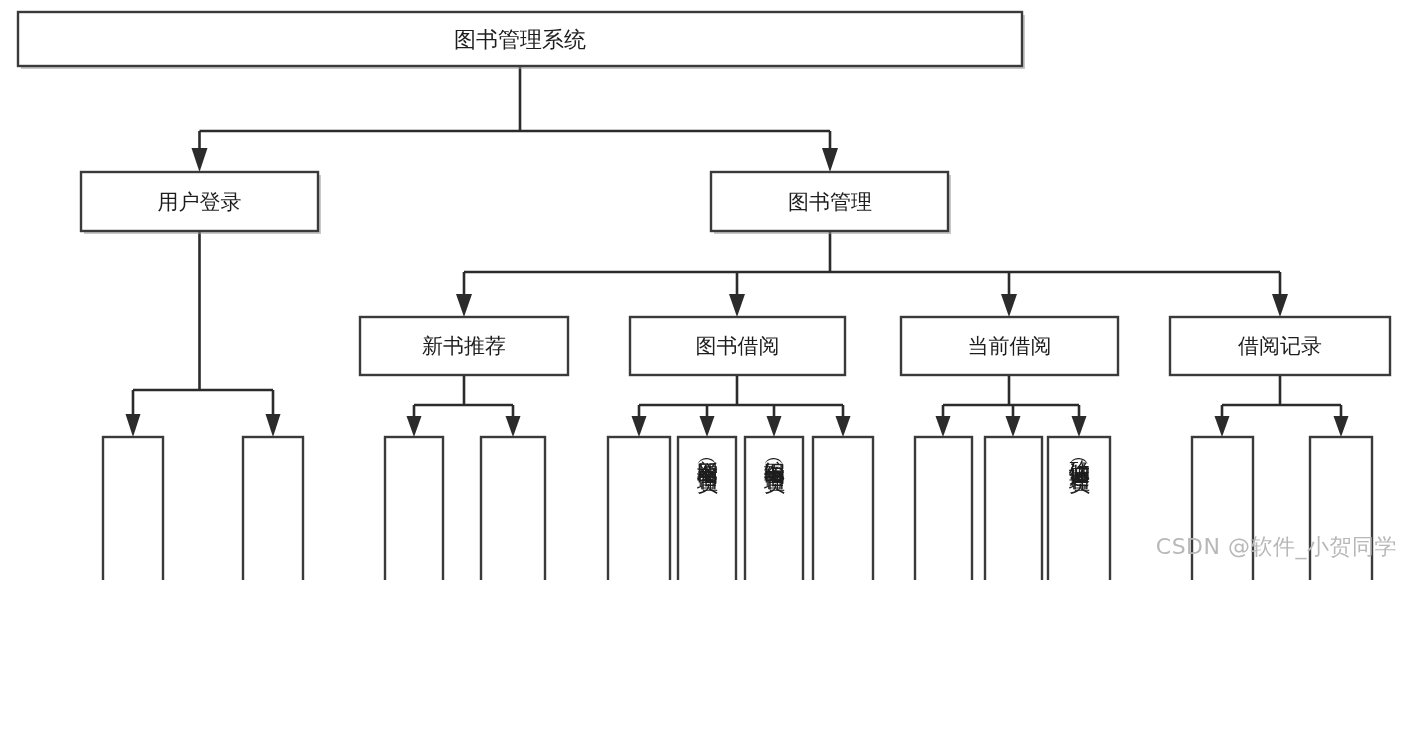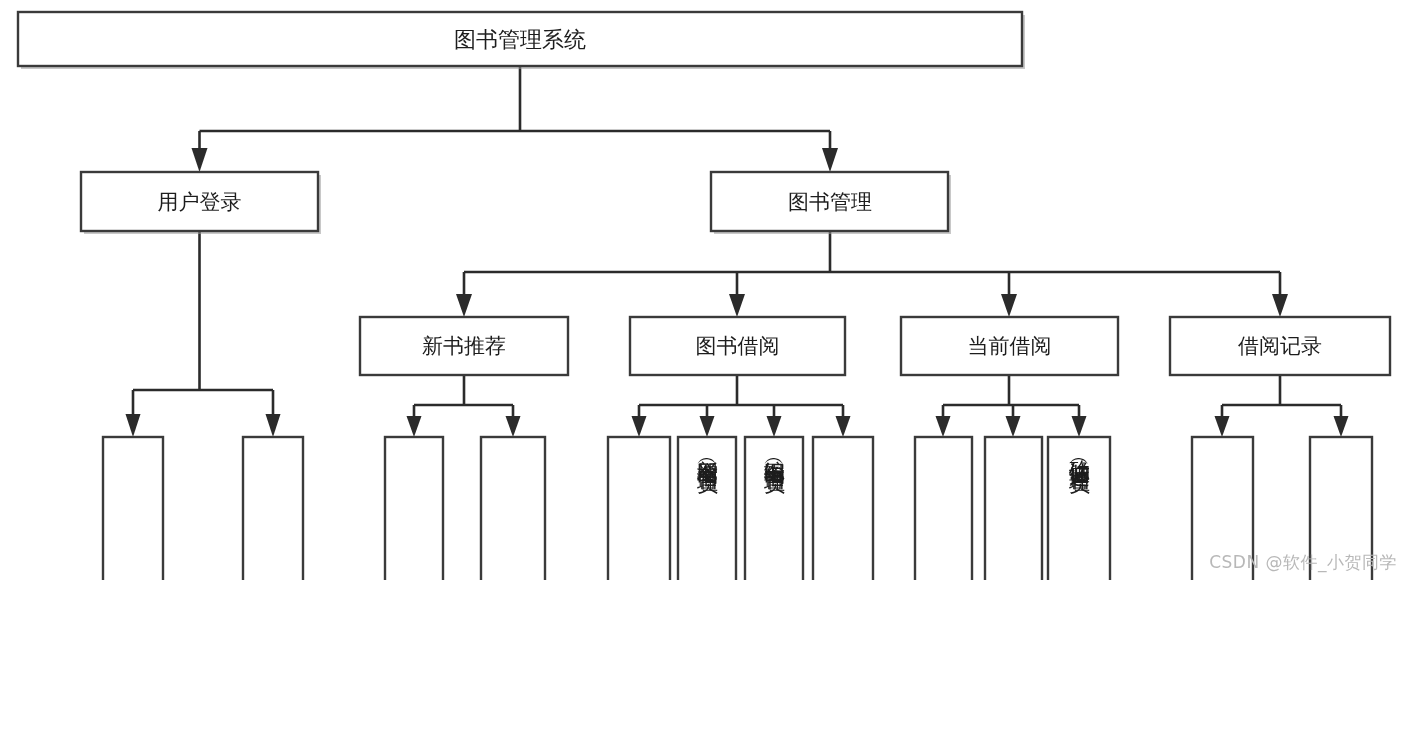--- a/index.html
+++ b/index.html
@@ -70,23 +70,23 @@
     font-size: 21px;
     line-height: 1.18;
     color: #1d1d1d;
     letter-spacing: 2px;
     text-align: center;
     white-space: nowrap;
   }
   #watermark {
     position: absolute;
     right: 8px;
-    bottom: 6px;
-    font-family: "DejaVu Sans", "Liberation Sans", sans-serif;
-    font-size: 17px;
+    bottom: 18px;
+    font-family: "DejaVu Sans", "Liberation Sans", sans-serif;
+    font-size: 22px;
     color: #b8b8b8;
     letter-spacing: 0.5px;
     white-space: nowrap;
     user-select: none;
   }
 </style>
 </head>
 <body>
 
 <div id="diagram-root">

